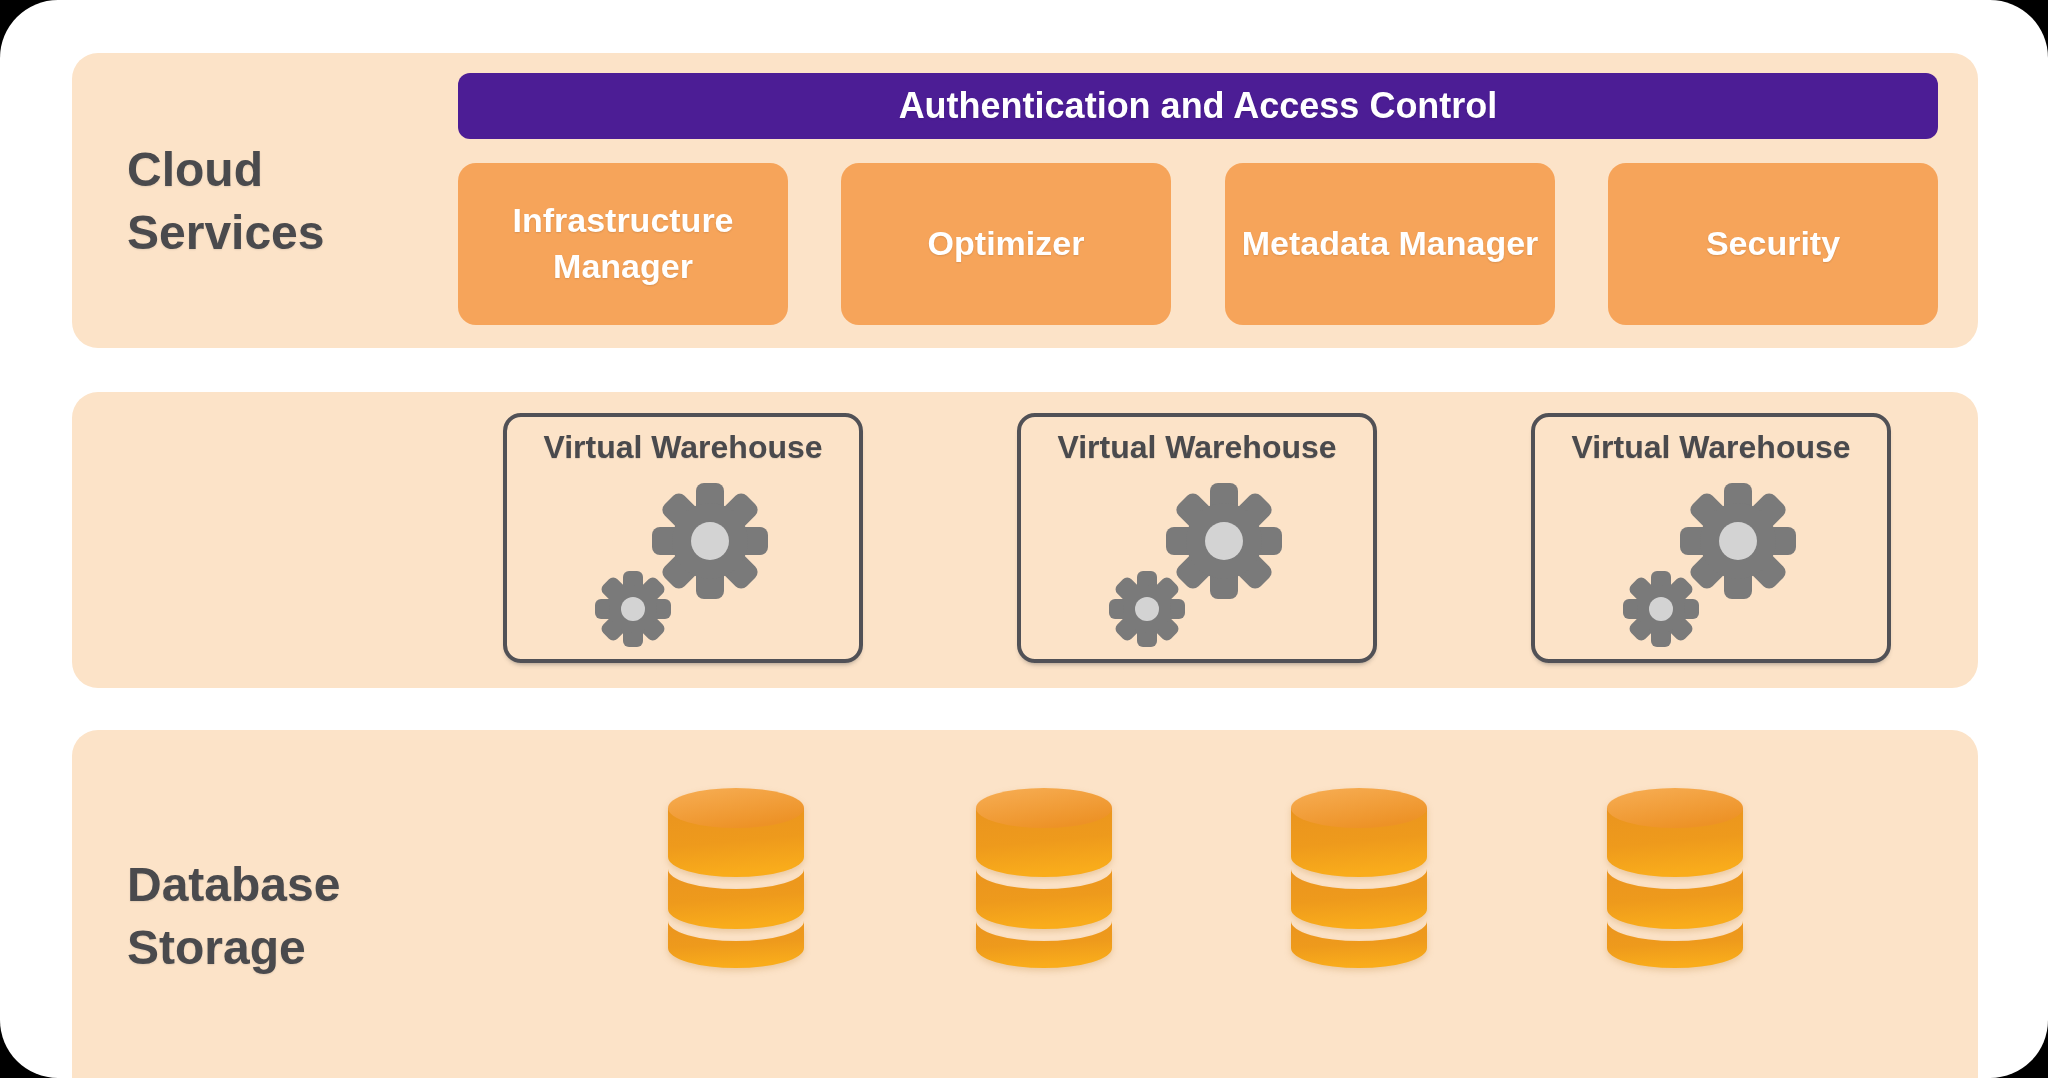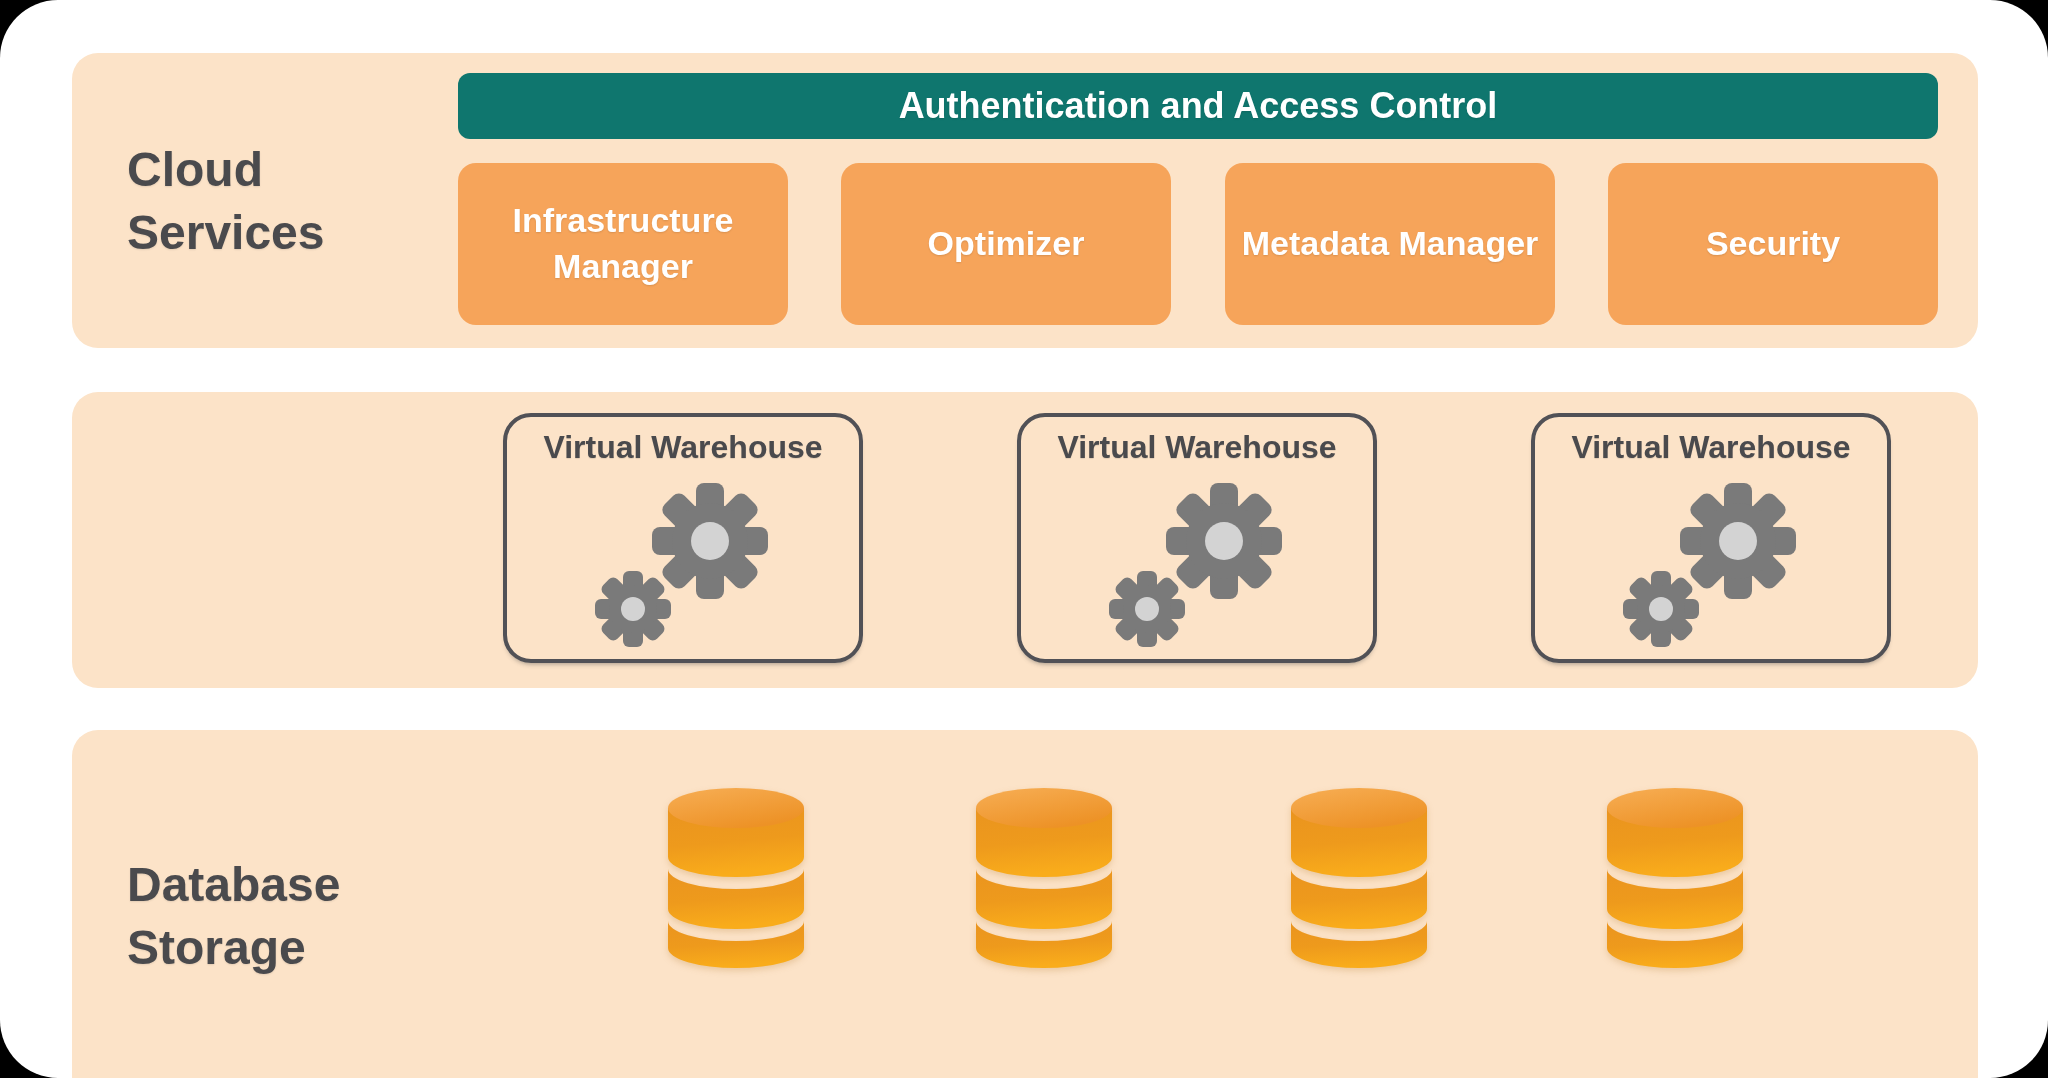--- a/index.html
+++ b/index.html
@@ -10,33 +10,33 @@
   .panel{position:absolute;left:72px;width:1906px;background:#FCE3C8;border-radius:26px;}
   .panel-cloud{top:53px;height:295px;}
   .panel-query{top:392px;height:296px;}
   .panel-storage{top:730px;height:372px;}
 
   .layer-label{position:absolute;left:55px;top:50%;transform:translateY(-50%);
                width:250px;font-size:48px;font-weight:bold;line-height:1.32;
                color:#4A4A4D;text-shadow:0 1px 2px rgba(0,0,0,0.10);}
 
   .auth-banner{position:absolute;left:386px;top:20px;width:1480px;height:66px;
-               background:#0f766e;border-radius:12px;display:flex;align-items:center;
+               background:#4c1d95;border-radius:12px;display:flex;align-items:center;
                justify-content:center;color:#FFFFFF;font-size:36px;font-weight:bold;
                text-shadow:0 1px 2px rgba(0,0,0,0.12);}
 
   .service-box{position:absolute;top:110px;width:330px;height:162px;background:#F6A45A;
                border-radius:18px;display:flex;align-items:center;justify-content:center;
                text-align:center;color:#FFFFFF;font-size:34px;font-weight:bold;
                line-height:1.35;padding:0 12px;box-sizing:border-box;
                text-shadow:0 1px 2px rgba(0,0,0,0.12);}
   .sb-1{left:386px;} .sb-2{left:769px;} .sb-3{left:1153px;} .sb-4{left:1536px;}
 
   .vw-box{position:absolute;top:21px;width:360px;height:250px;border:4px solid #515156;
-          border-radius:28px;box-sizing:border-box;
+          border-radius:18px;box-sizing:border-box;
           box-shadow:0 4px 5px -3px rgba(60,60,60,0.45);}
   .vw-1{left:431px;} .vw-2{left:945px;} .vw-3{left:1459px;}
   .vw-label{margin-top:12px;text-align:center;font-size:32px;font-weight:bold;
             color:#4A4A4D;text-shadow:0 1px 1px rgba(0,0,0,0.10);}
   .gears{position:absolute;left:0;bottom:4px;}
 
   .cylinder{position:absolute;top:58px;width:136px;height:182px;
             filter:drop-shadow(0 3px 3px rgba(180,120,40,0.25));}
   .cyl-1{left:596px;} .cyl-2{left:904px;} .cyl-3{left:1219px;} .cyl-4{left:1535px;}
 </style>

